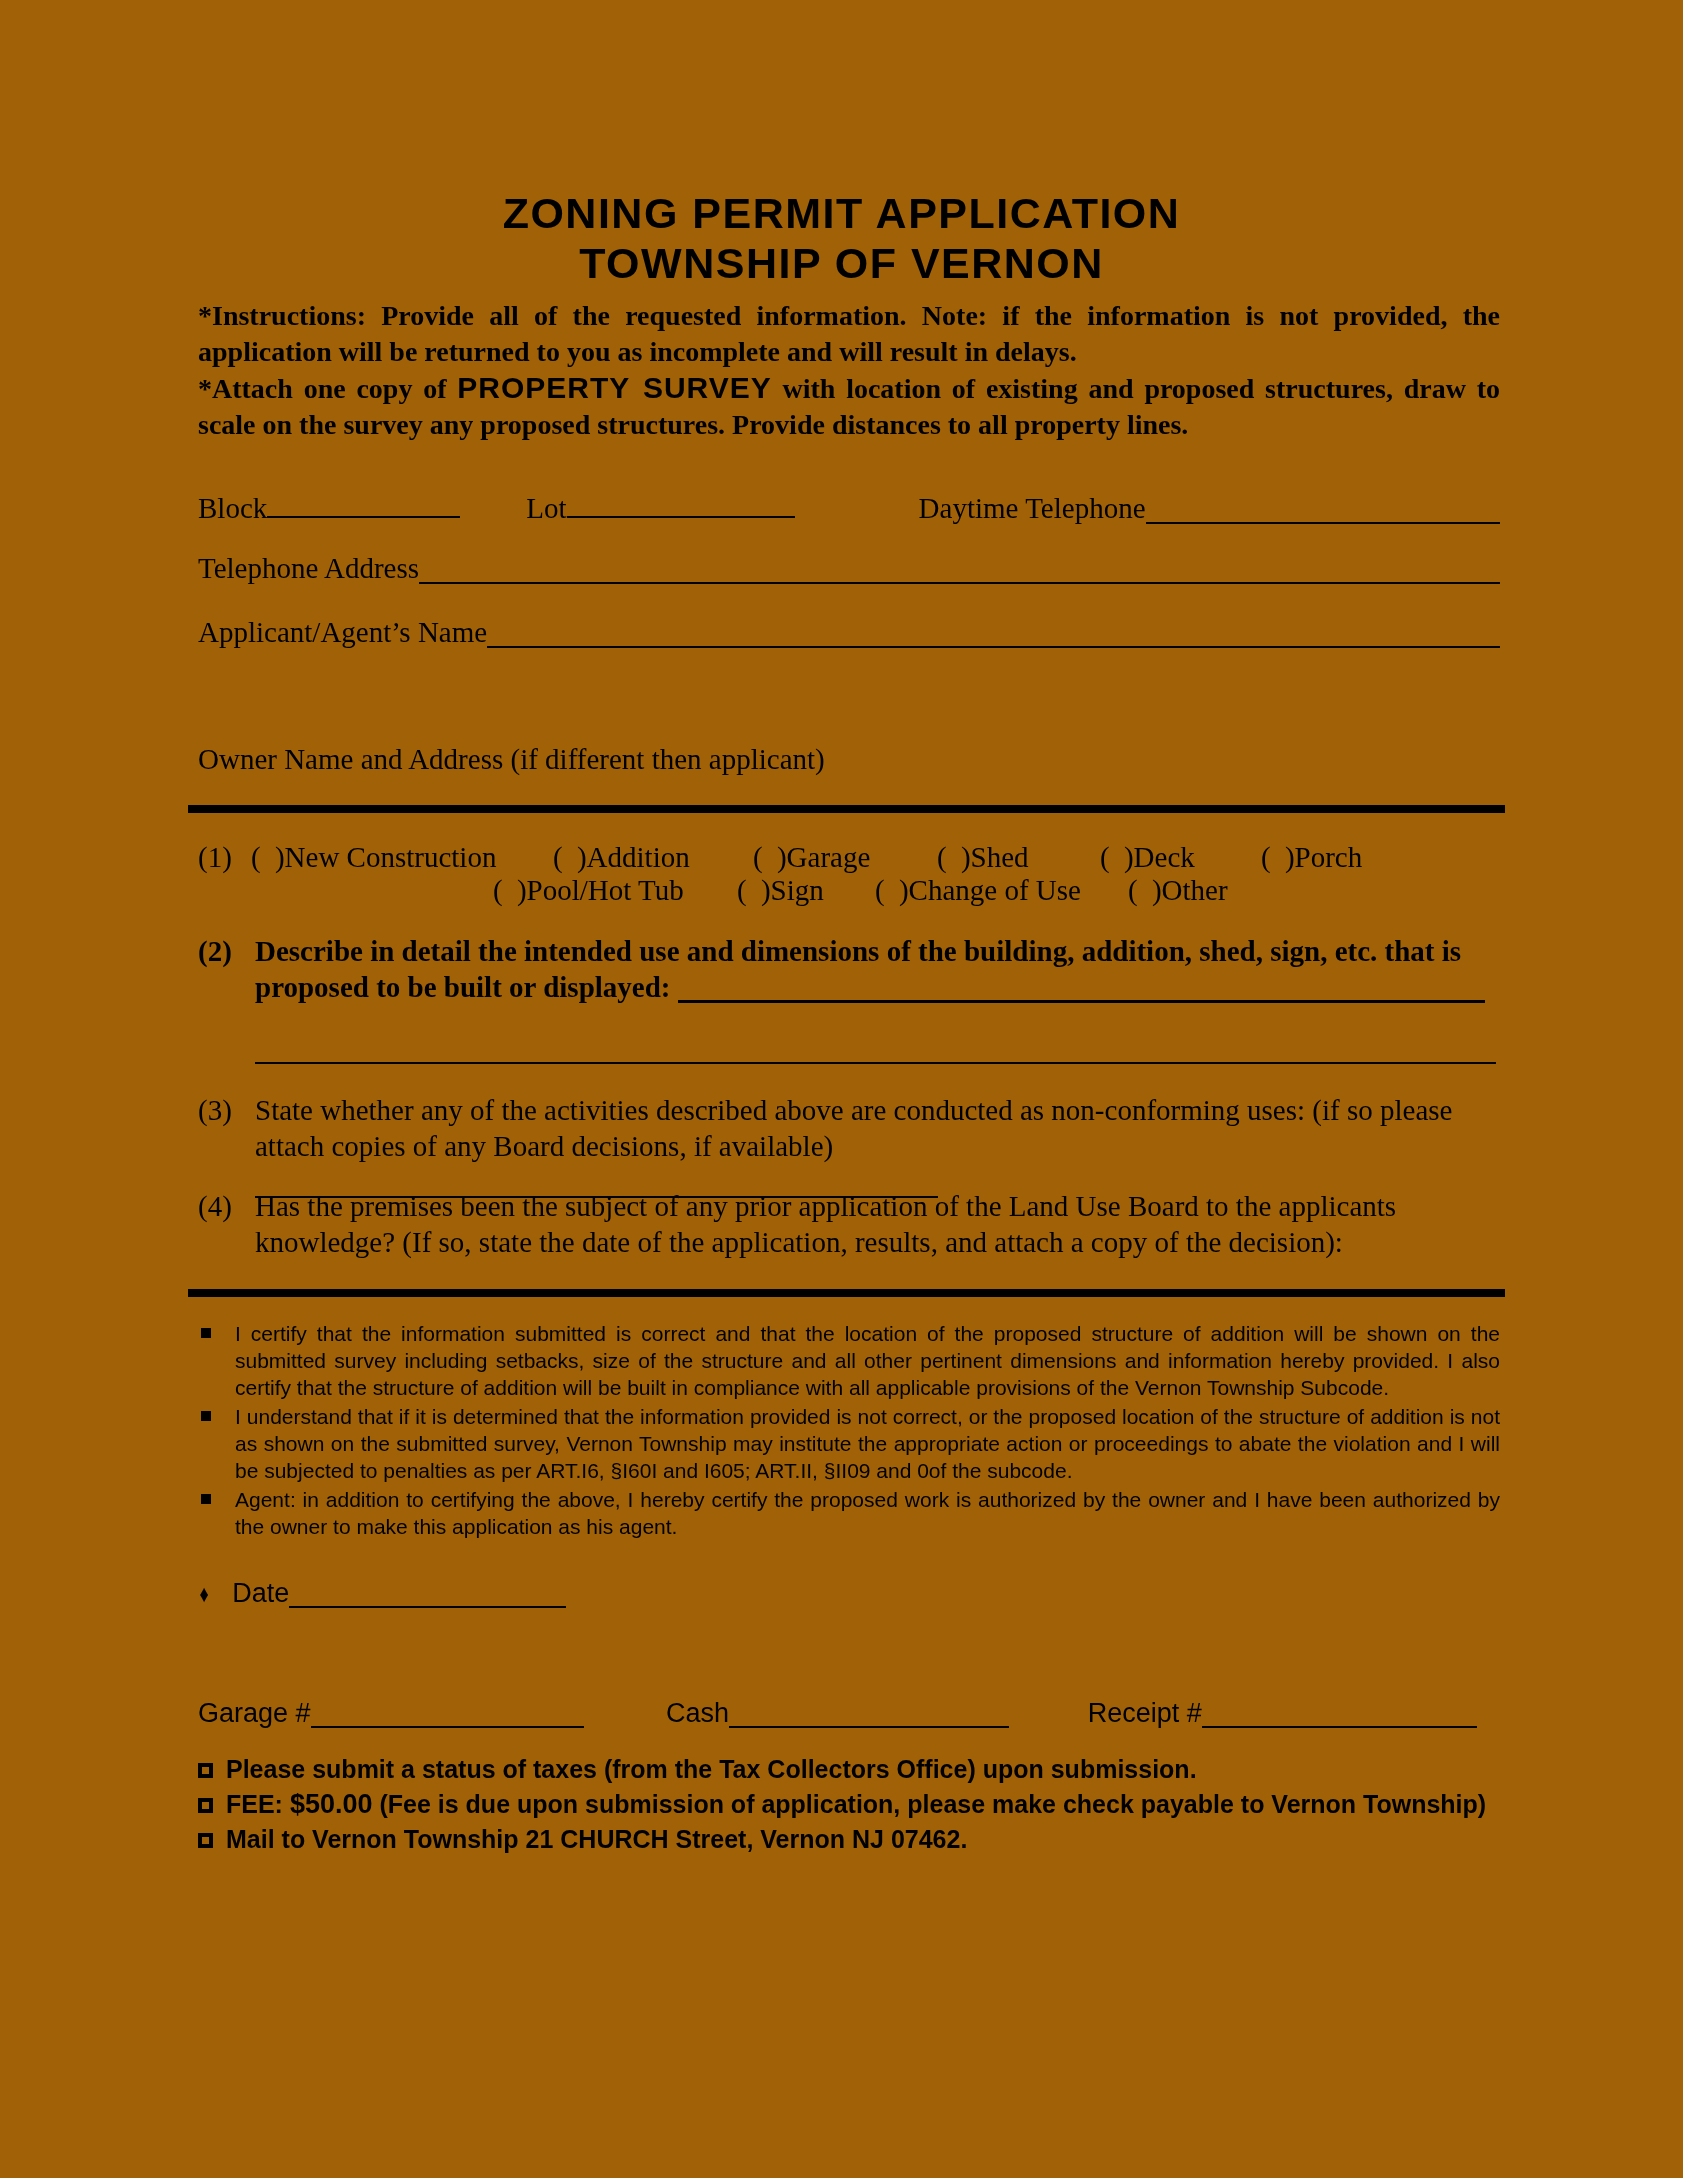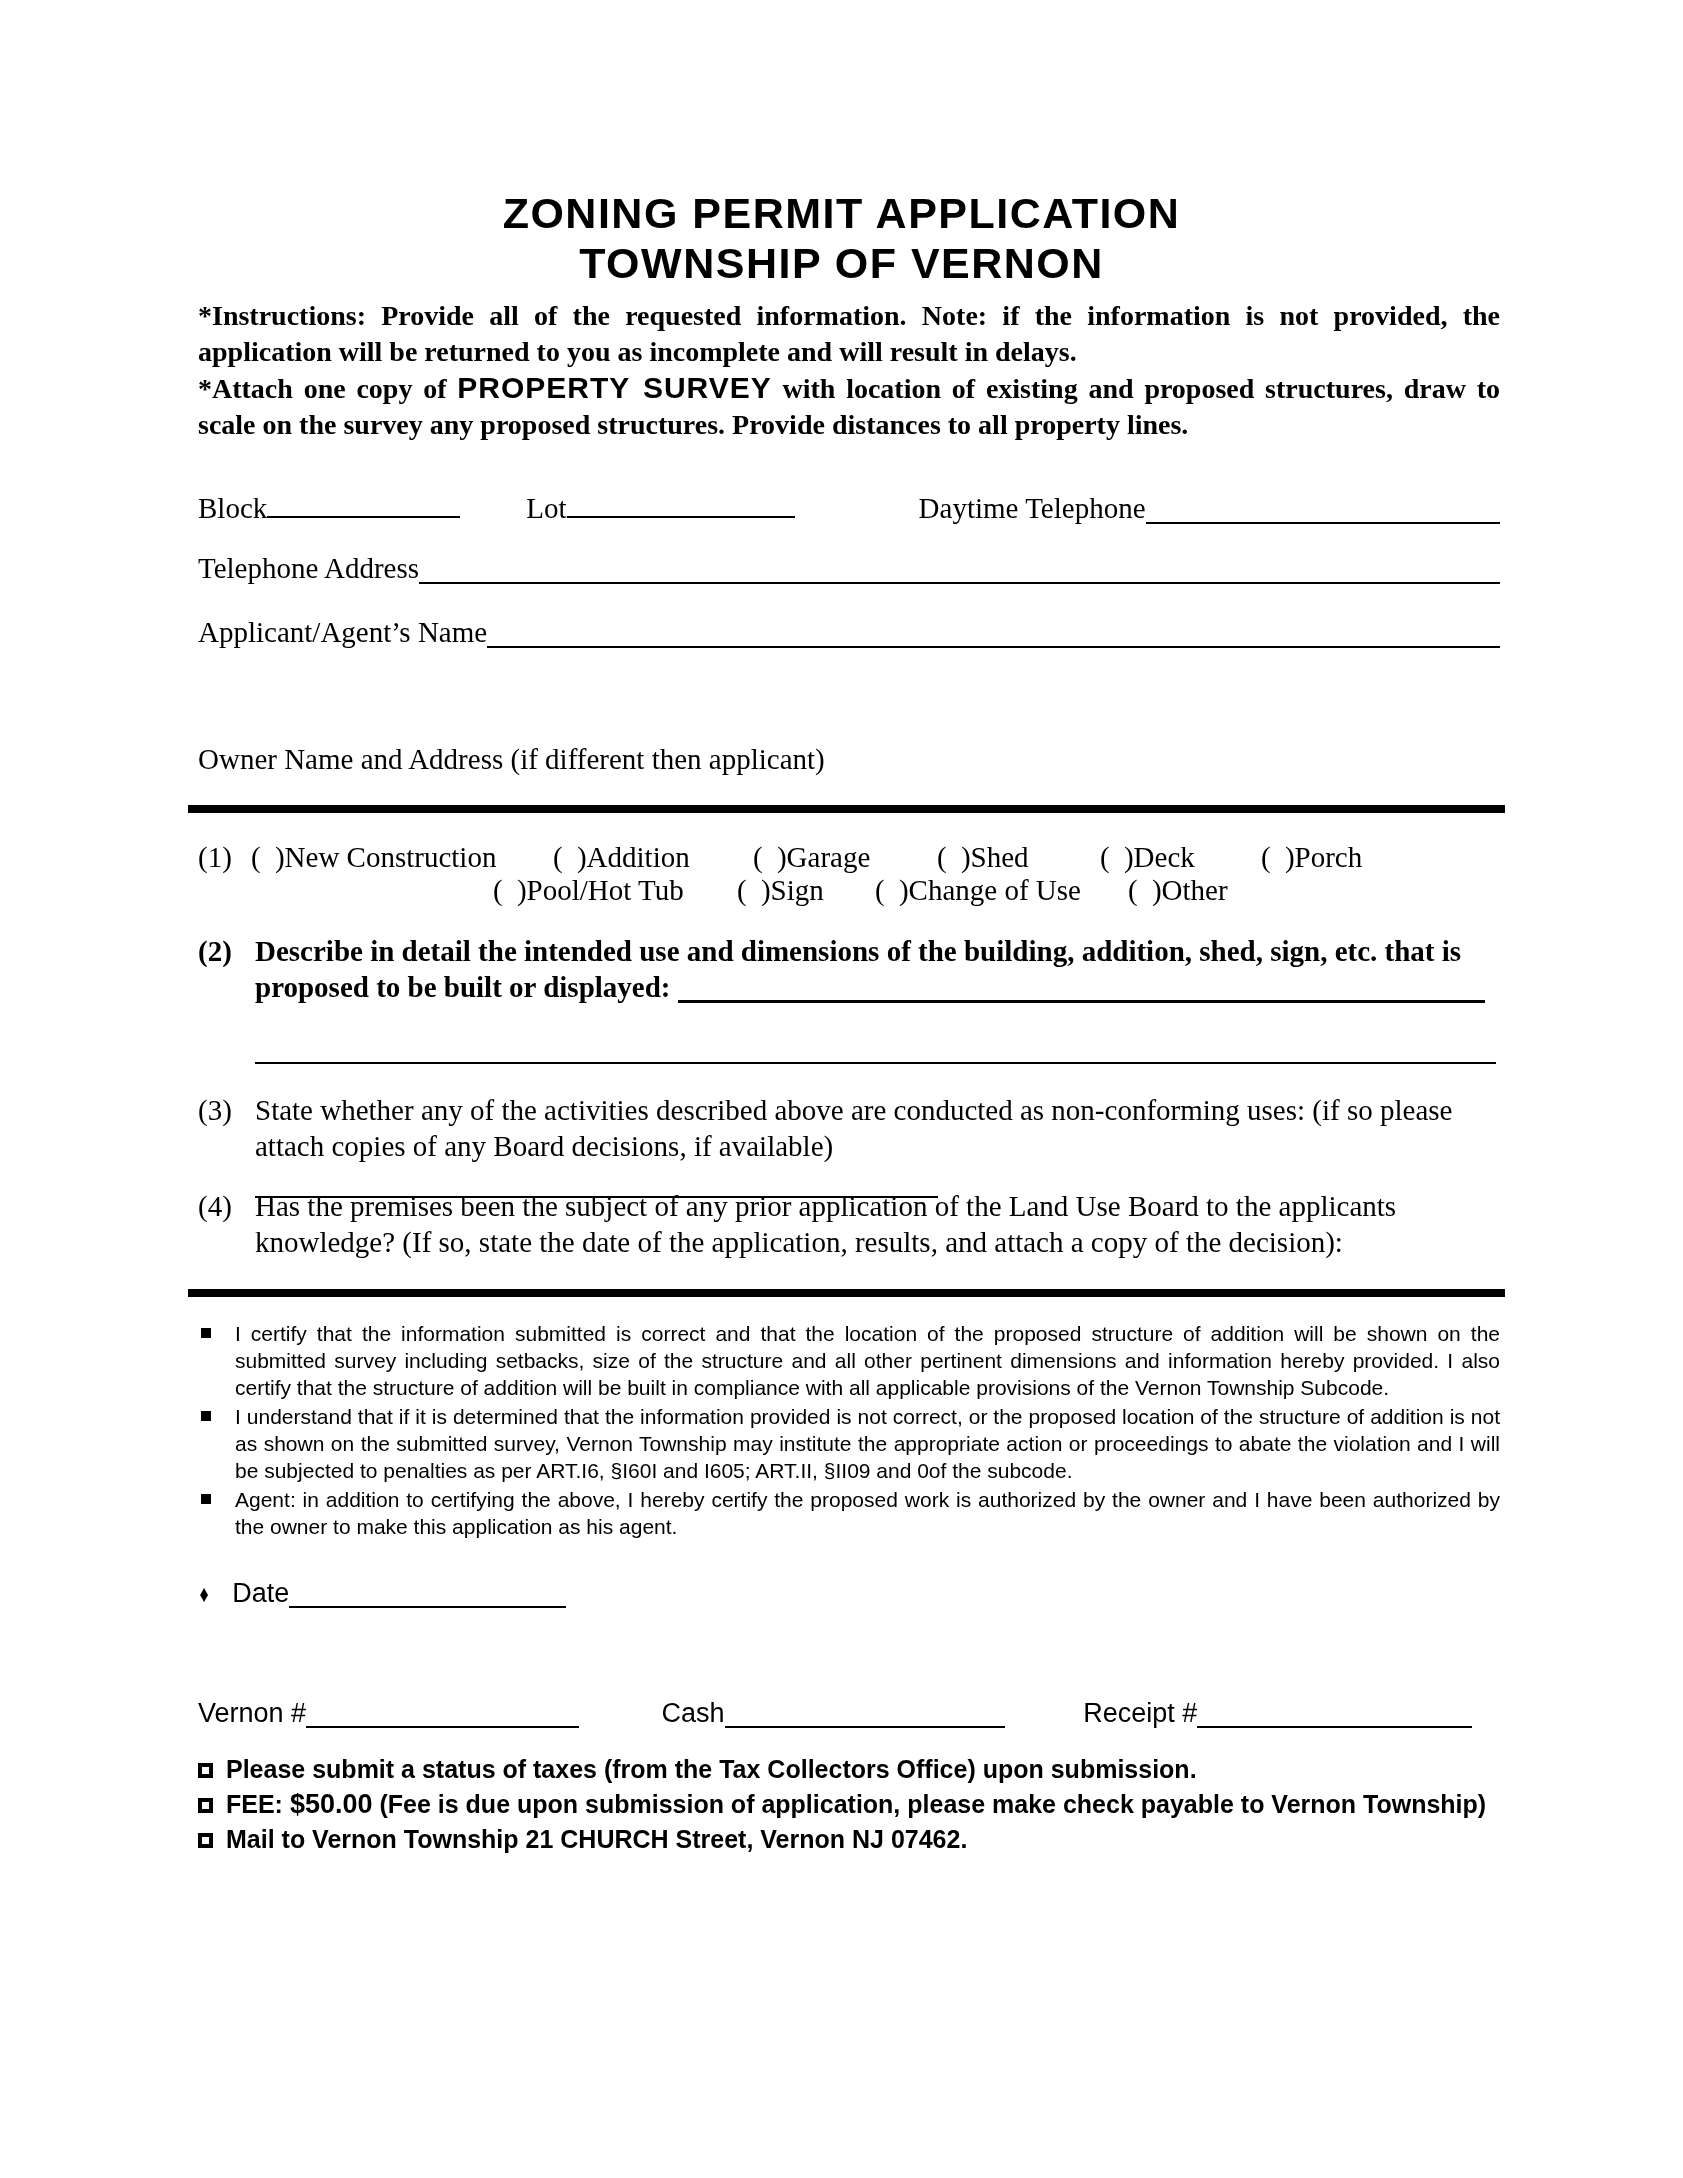--- a/index.html
+++ b/index.html
@@ -1,19 +1,19 @@
 <!DOCTYPE html>
 <html><head>
 <meta charset="utf-8">
 <style>
   html,body{margin:0;padding:0;background:#e8e8e8;}
   .page{
     position:relative;
     width:1683px;height:2178px;
-    background:#ffffff;
+    background:#a16207;
     color:#000;
     font-family:"Liberation Serif", serif;
     overflow:hidden;
     margin:0 auto;
   }
   .abs{position:absolute;}
 
   
   .title{
     top:188px;left:0;width:100%;
@@ -211,21 +211,21 @@
     <p class="cert"><span class="sq-filled"></span><span>I understand that if it is determined that the information provided is not correct, or the proposed location of the structure of addition is not as shown on the submitted survey, Vernon Township may institute the appropriate action or proceedings to abate the violation and I will be subjected to penalties as per ART.I6, §I60I and I605; ART.II, §II09 and 0of the subcode.</span></p>
     <p class="cert"><span class="sq-filled"></span><span>Agent: in addition to certifying the above, I hereby certify the proposed work is authorized by the owner and I have been authorized by the owner to make this application as his agent.</span></p>
   </div>
 
   <div class="abs sans-row" style="top:1576px;">
     <span class="diamond">♦</span><span>Date</span><span class="ul" style="width:277px;"></span>
   </div>
 
 
   <div class="abs sans-row" style="top:1696px;">
-    <span>Vernon #</span><span class="ul" style="width:273px;"></span>
+    <span>Garage #</span><span class="ul" style="width:273px;"></span>
     <span style="margin-left:75px;margin-top:35px;">Cash</span><span class="ul" style="width:280px;"></span>
     <span style="margin-left:71px;">Receipt #</span><span class="ul" style="width:275px;"></span>
   </div>
 
   <div class="abs notes" style="top:1752px;">
     <div class="note"><span class="sq-open"></span><span>Please submit a status of taxes (from the Tax Collectors Office) upon submission.</span></div>
     <div class="note"><span class="sq-open"></span><span>FEE: </span><span class="fee-amt">$50.00</span><span> (Fee is due upon submission of application, please make check payable to Vernon Township)</span></div>
     <div class="note"><span class="sq-open"></span><span>Mail to Vernon Township 21 CHURCH Street, Vernon NJ 07462.</span></div>
   </div>
 

